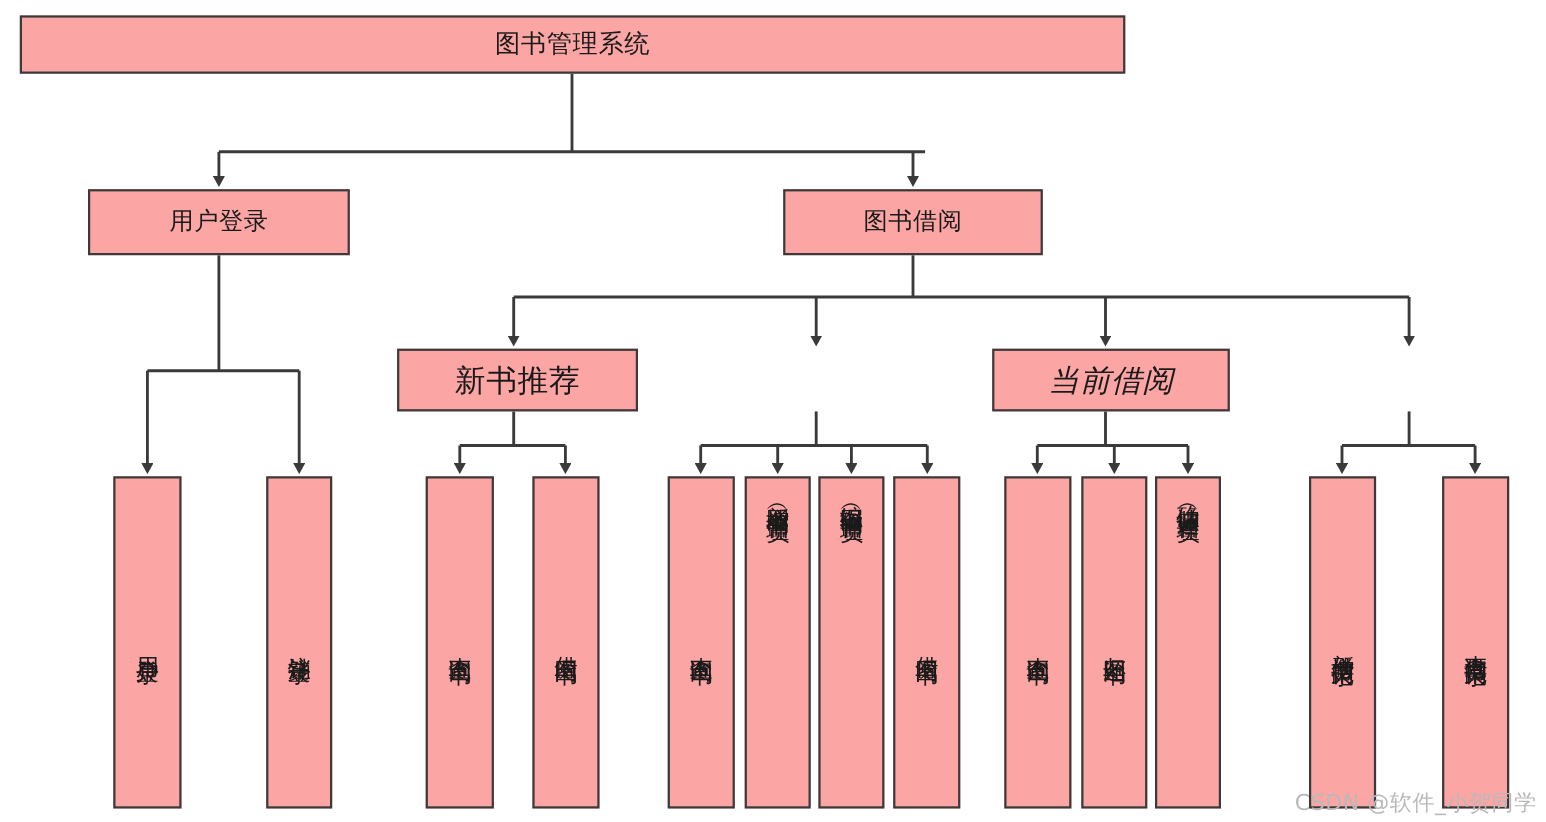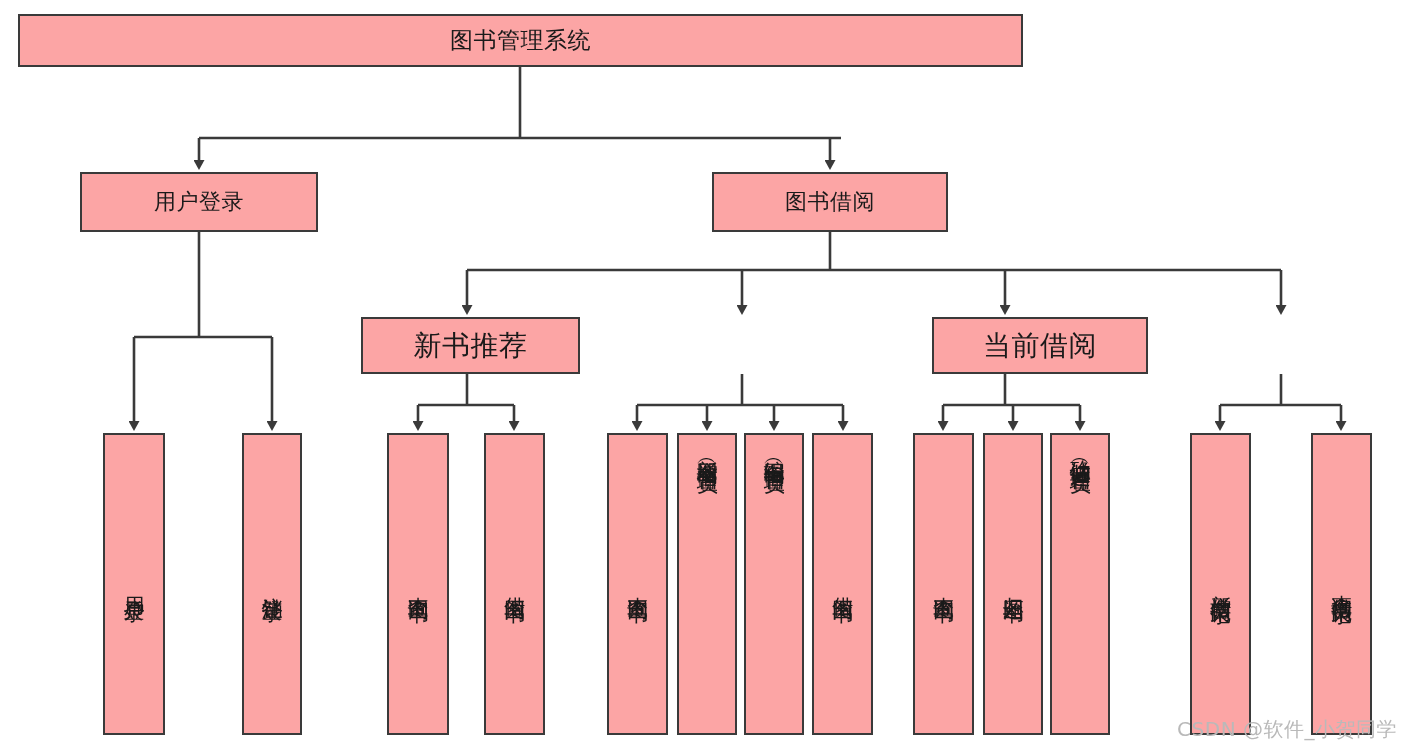--- a/index.html
+++ b/index.html
@@ -134,21 +134,21 @@
   <div class="node level1 centered" style="left: 80px; top: 172px; width: 238px; height: 60px;">
     <span class="node-label">用户登录</span>
   </div>
   <div class="node level1 centered" style="left: 712px; top: 172px; width: 236px; height: 60px;">
     <span class="node-label">图书借阅</span>
   </div>
 
   <div class="node level2 centered" style="left: 361px; top: 317px; width: 219px; height: 57px;">
     <span class="node-label">新书推荐</span>
   </div>
-  <div class="node level2 centered" style="left: 932px; top: 317px; width: 216px; height: 57px;">
+  <div class="node level2 centered" style="left: 902px; top: 317px; width: 216px; height: 57px; font-style: italic;">
     <span class="node-label">当前借阅</span>
   </div>
 
   <div class="node leaf centered" style="left: 103px; top: 433px; width: 62px; height: 302px;">
     <span class="node-label">用户登录</span>
   </div>
   <div class="node leaf centered" style="left: 242px; top: 433px; width: 60px; height: 302px;">
     <span class="node-label">注销登录</span>
   </div>
   <div class="node leaf centered" style="left: 387px; top: 433px; width: 62px; height: 302px;">

